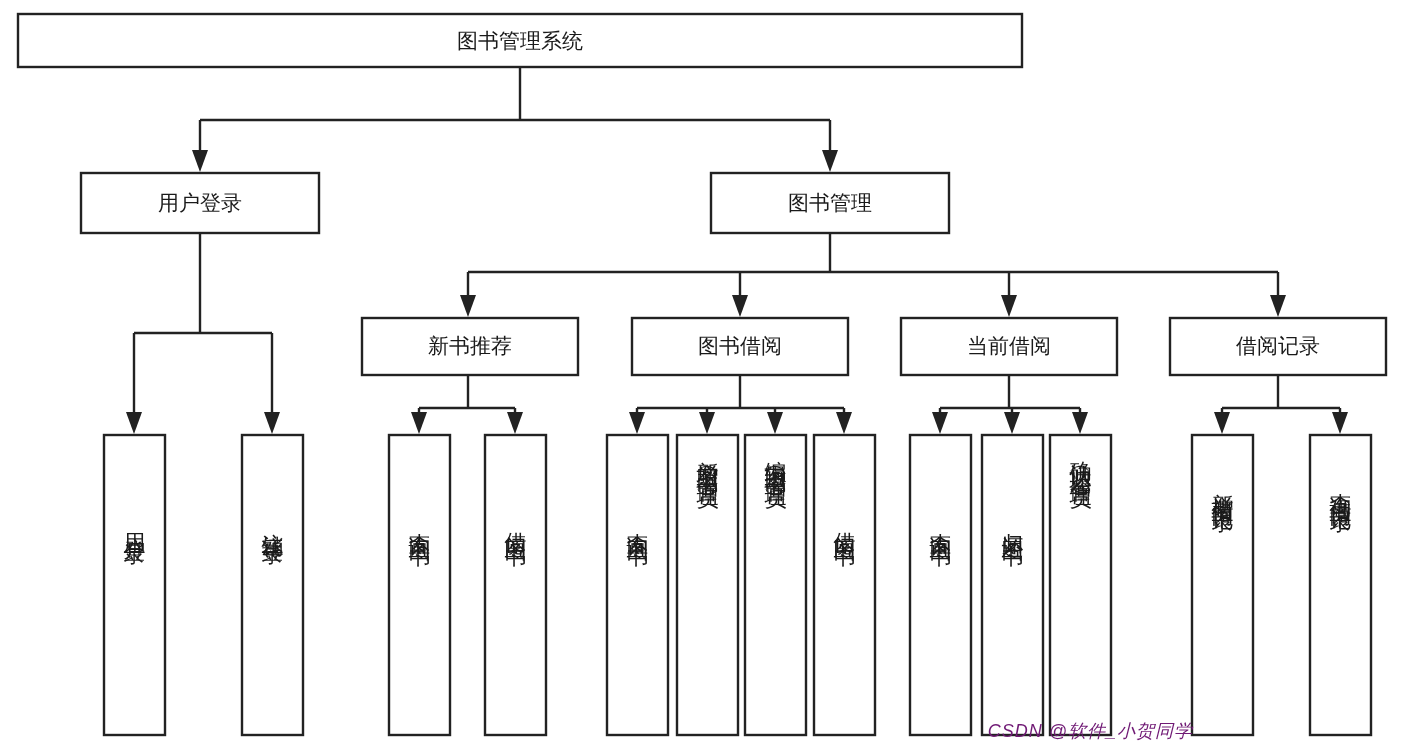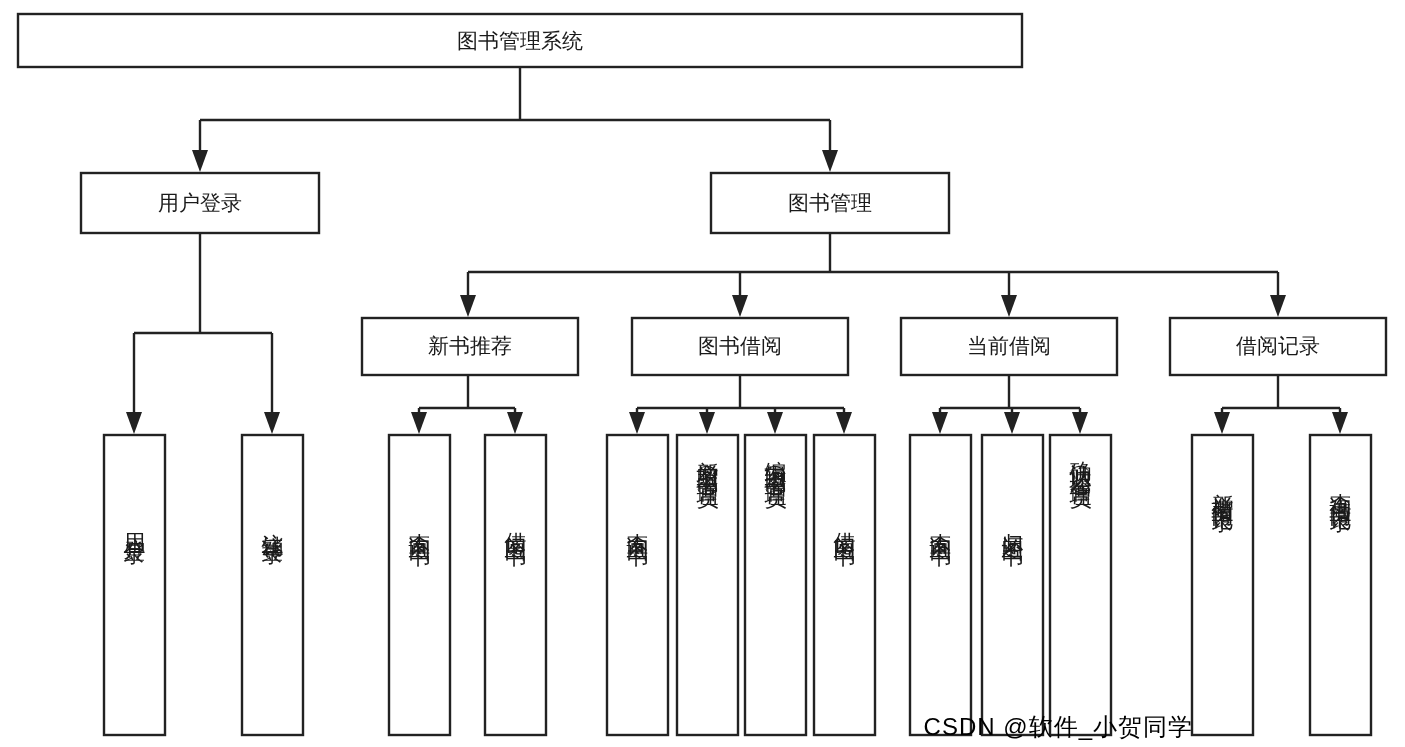--- a/index.html
+++ b/index.html
@@ -63,24 +63,25 @@
     line-height: 1;
     color: #1a1a1a;
     letter-spacing: 4px;
     white-space: nowrap;
   }
   .watermark {
     position: absolute;
     right: 10px;
     bottom: 4px;
     font-family: "Liberation Sans", "DejaVu Sans", sans-serif;
-    font-size: 24px;
-    color: #000000;
+    font-size: 18px;
+    color: #701a75;
     letter-spacing: 1px;
     white-space: nowrap;
+    font-style: italic;
   }
 </style>
 </head>
 <body>
 
 <div id="diagram-root">
 
   <svg class="flow" viewBox="0 0 1405 747" xmlns="http://www.w3.org/2000/svg">
 
     <g>

